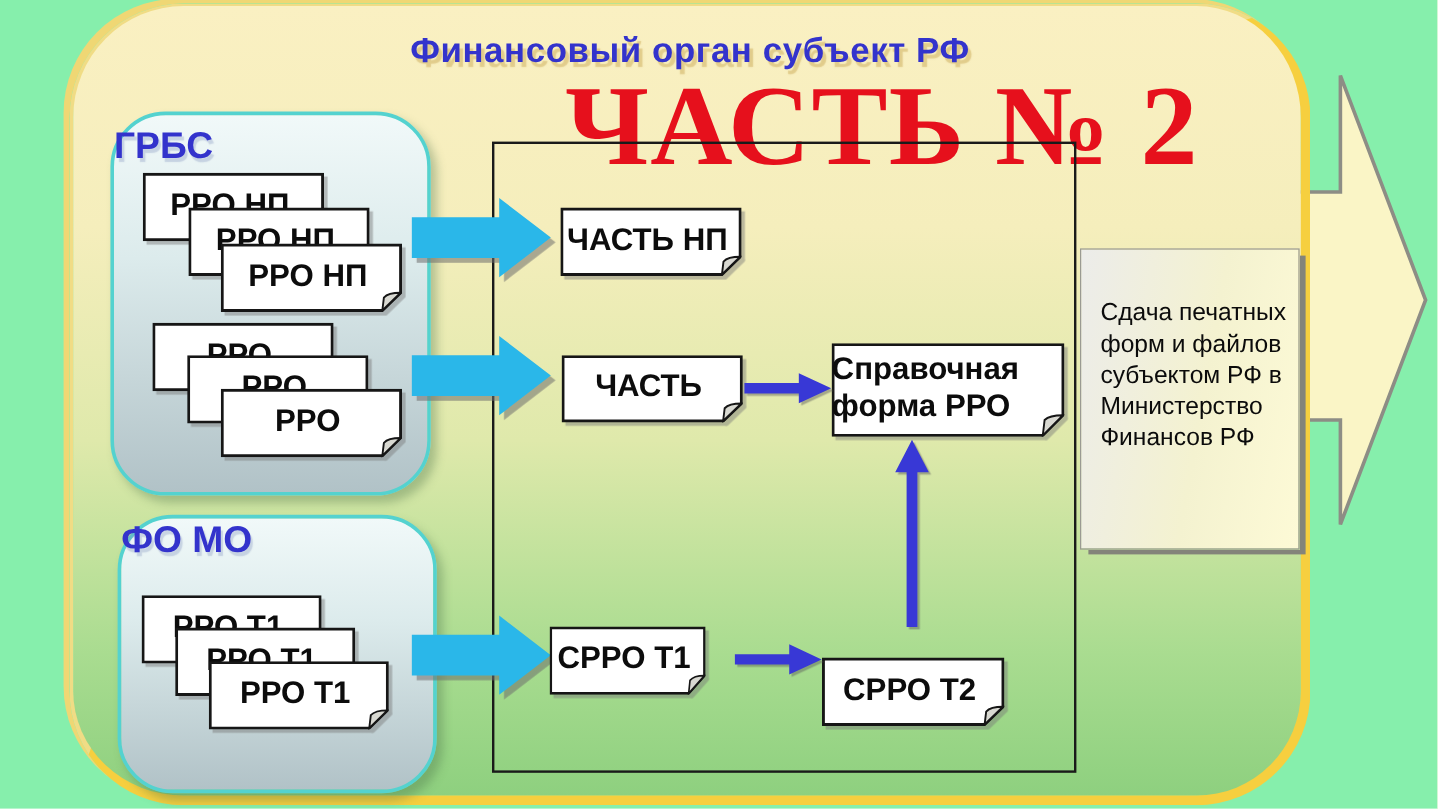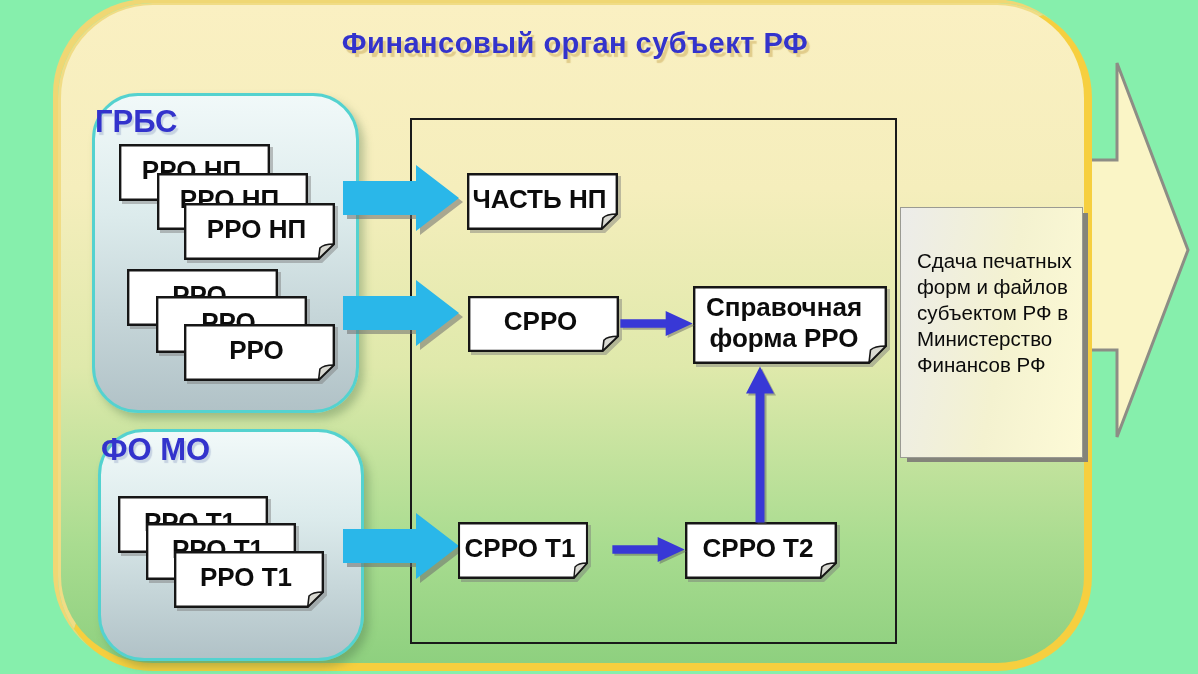--- a/index.html
+++ b/index.html
@@ -46,21 +46,21 @@
   
   .doc{position:absolute;}
   .doc svg{position:absolute;left:0;top:0;width:100%;height:100%;filter:drop-shadow(3px 3px 0 rgba(120,120,120,.45));}
   .doc .doc-body{fill:#ffffff;stroke:#161616;stroke-width:2.4;}
   .doc .doc-fold{fill:#d9d9d2;stroke:#161616;stroke-width:1.6;}
   .doc-label{
     position:absolute;left:0;top:0;right:6px;bottom:5px;
     display:flex;align-items:center;justify-content:center;
     font-weight:bold;font-size:26px;color:#0c0c0c;white-space:nowrap;
   }
-  .doc-label.two-line{white-space:normal;text-align:center;line-height:1.18;font-size:26px;right:12px;}
+  .doc-label.two-line{white-space:normal;line-height:1.18;font-size:26px;right:12px;}
   
   .cyan-arrow{position:absolute;width:117px;height:68px;filter:drop-shadow(4px 4px 0 rgba(110,110,110,.55));}
   .cyan-arrow polygon{fill:var(--flow-cyan,#2ab7e9);}
   .blue-arrow{position:absolute;filter:drop-shadow(2px 2px 0 rgba(90,90,90,.45));}
   .blue-arrow polygon{fill:var(--connector-blue,#3838d6);}
   
   .note{
     position:absolute;left:900px;top:207px;width:183px;height:251px;box-sizing:border-box;
     background:linear-gradient(100deg,#ececea 0%,#f4f2d0 55%,#fdfad6 100%);
     border:1px solid #9a9a92;box-shadow:6px 5px 0 -1px #84847a;
@@ -75,20 +75,21 @@
 
 <div id="stage" style="--flow-cyan: #2ab7e9; --connector-blue: #3838d6; --title-blue: #3333cc; --part-red: #e6101c;">
 
   <svg class="big-arrow" viewBox="0 0 318 382" preserveAspectRatio="none">
     <polygon points="0,100 237,100 237,3 308,190 237,377 237,290 0,290"></polygon>
   </svg>
 
   <div class="slide"></div>
 
   <div class="title">Финансовый орган субъект РФ</div>
+  <div class="part-label">ЧАСТЬ № 2</div>
 
   <div class="frame"></div>
 
   <div class="group" style="left:92px;top:93px;width:261px;height:314px;">
     <div class="group-label" style="top:8px;">ГРБС</div>
   </div>
   <div class="doc" style="left:119px;top:144px;width:151px;height:57px;">
     <svg viewBox="0 0 152 57" preserveAspectRatio="none">
       <path class="doc-body" d="M1.2,1.2 H150.8 V41 L135.5,55.8 H1.2 Z"></path>
       <path class="doc-fold" d="M150.8,41 L135.5,55.8 L136.8,45 C140,41.5 145,41 150.8,41 Z"></path>
@@ -171,37 +172,37 @@
       <path class="doc-body" d="M1.2,1.2 H150.8 V41 L135.5,55.8 H1.2 Z"></path>
       <path class="doc-fold" d="M150.8,41 L135.5,55.8 L136.8,45 C140,41.5 145,41 150.8,41 Z"></path>
     </svg>
     <span class="doc-label">ЧАСТЬ НП</span>
   </div>
   <div class="doc" style="left:468px;top:296px;width:151px;height:56px;">
     <svg viewBox="0 0 152 57" preserveAspectRatio="none">
       <path class="doc-body" d="M1.2,1.2 H150.8 V41 L135.5,55.8 H1.2 Z"></path>
       <path class="doc-fold" d="M150.8,41 L135.5,55.8 L136.8,45 C140,41.5 145,41 150.8,41 Z"></path>
     </svg>
-    <span class="doc-label">СРРО</span>
+    <span class="doc-label">ЧАСТЬ</span>
   </div>
   <div class="doc" style="left:693px;top:286px;width:194px;height:78px;">
     <svg viewBox="0 0 194 78" preserveAspectRatio="none">
       <path class="doc-body" d="M1.2,1.2 H192.8 V60 L176,76.8 H1.2 Z"></path>
       <path class="doc-fold" d="M192.8,60 L176,76.8 L177.5,64 C181,60.5 186,60 192.8,60 Z"></path>
     </svg>
     <span class="doc-label two-line">Справочная форма РРО</span>
   </div>
   <div class="doc" style="left:458px;top:522px;width:130px;height:57px;">
     <svg viewBox="0 0 152 57" preserveAspectRatio="none">
       <path class="doc-body" d="M1.2,1.2 H150.8 V41 L135.5,55.8 H1.2 Z"></path>
       <path class="doc-fold" d="M150.8,41 L135.5,55.8 L136.8,45 C140,41.5 145,41 150.8,41 Z"></path>
     </svg>
     <span class="doc-label">СРРО Т1</span>
   </div>
-  <div class="doc" style="left:685px;top:522px;width:152px;height:57px;">
+  <div class="doc" style="left:685px;top:548px;width:152px;height:57px;">
     <svg viewBox="0 0 152 57" preserveAspectRatio="none">
       <path class="doc-body" d="M1.2,1.2 H150.8 V41 L135.5,55.8 H1.2 Z"></path>
       <path class="doc-fold" d="M150.8,41 L135.5,55.8 L136.8,45 C140,41.5 145,41 150.8,41 Z"></path>
     </svg>
     <span class="doc-label">СРРО Т2</span>
   </div>
 
   <svg class="blue-arrow" style="left:620px;top:310px;width:74px;height:27px;" viewBox="0 0 76 28">
     <polygon points="0,9.5 47,9.5 47,1 75,14 47,27 47,18.5 0,18.5"></polygon>
   </svg>

